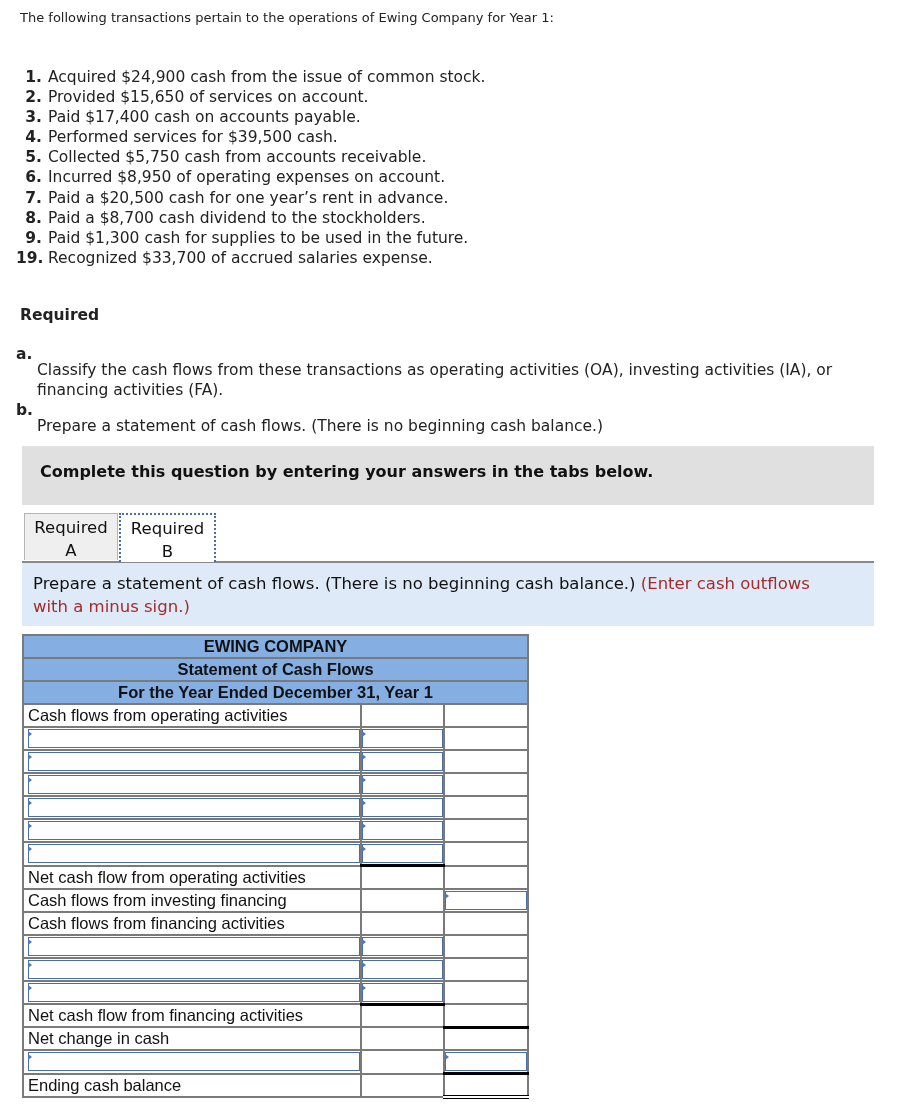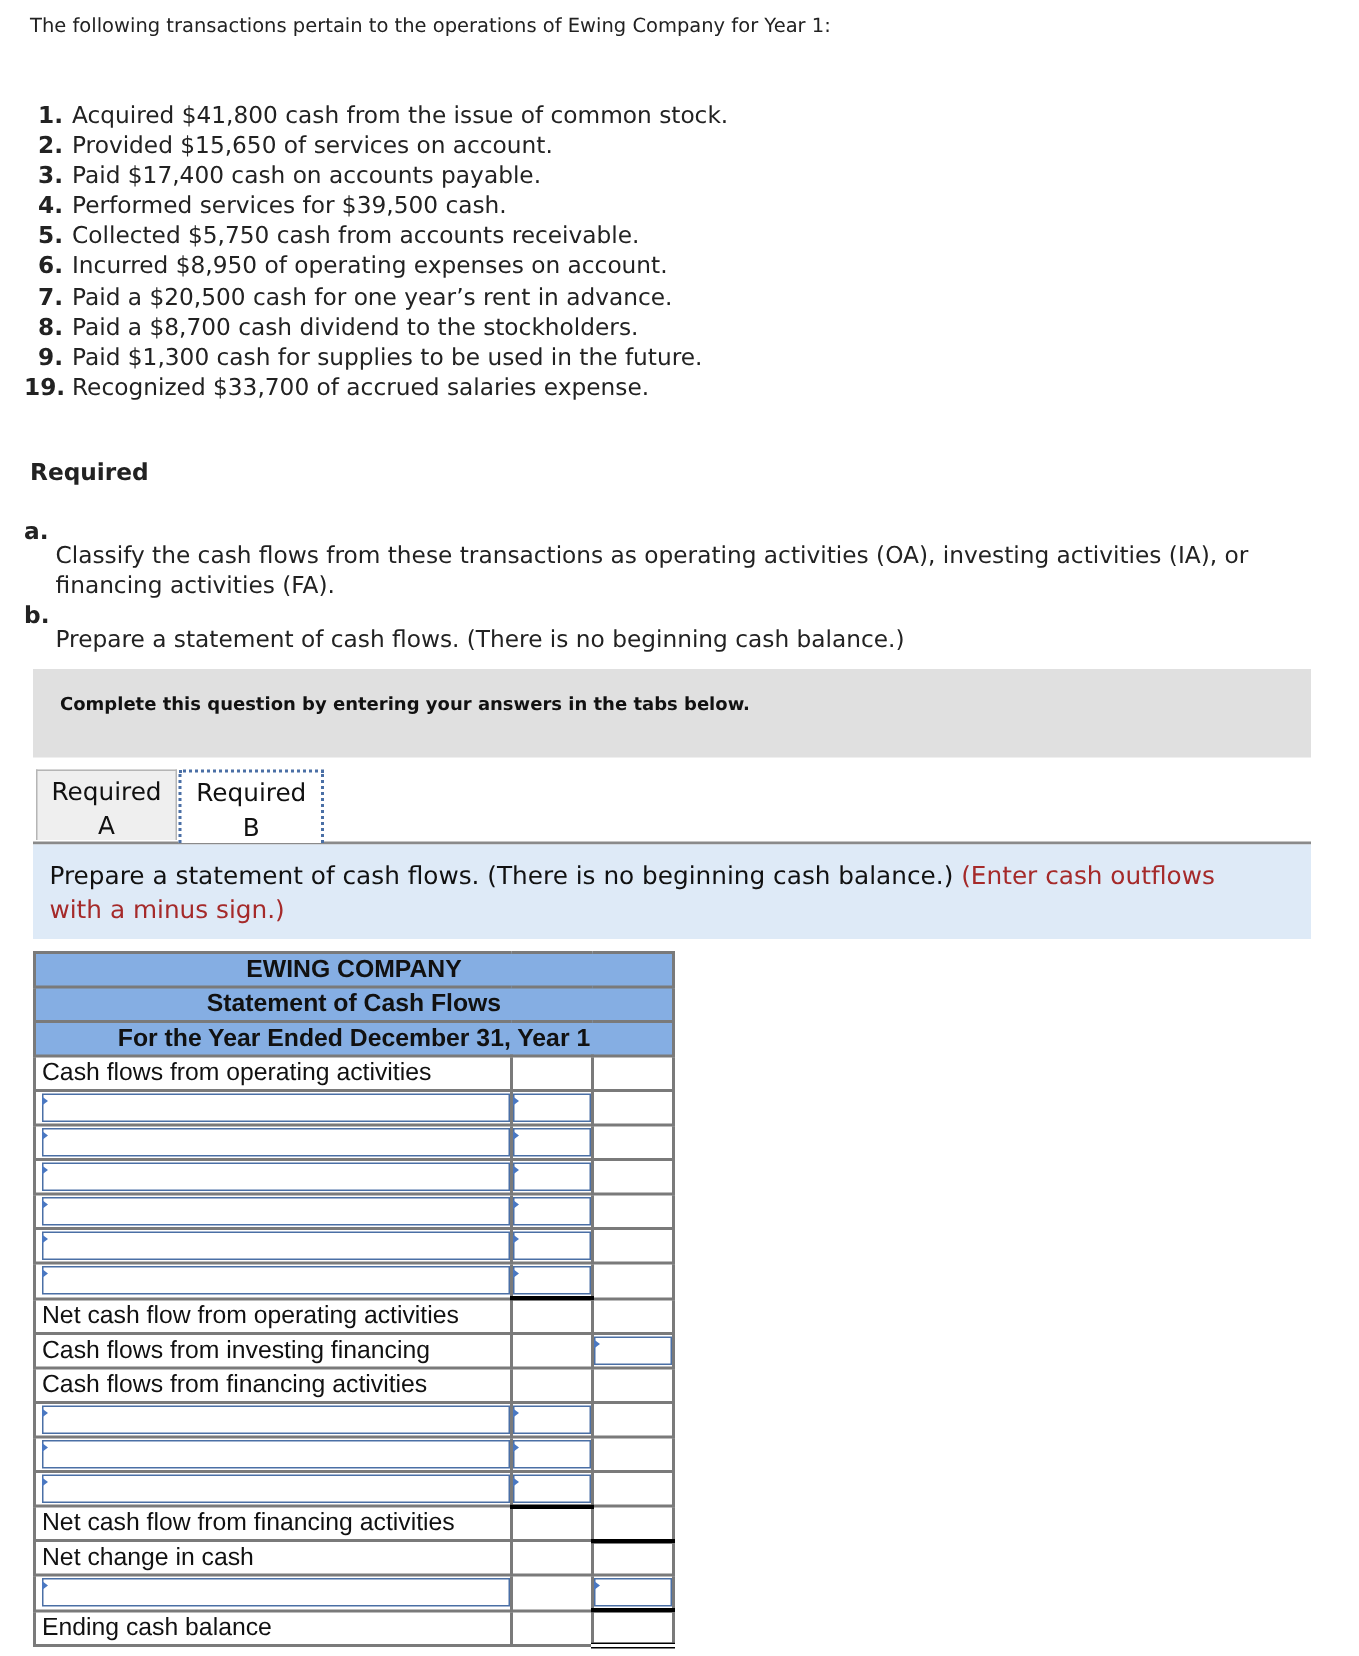--- a/index.html
+++ b/index.html
@@ -12,52 +12,52 @@
   .txn-num { display: inline-block; width: 26px; text-align: right; font-weight: bold; margin-right: 6px; color: #222; }
 
   .required-title { position: absolute; left: 20px; top: 306px; font-size: 15.5px; font-weight: bold; color: #222; }
 
   .req-list { position: absolute; left: 16px; top: 344px; width: 890px; }
   .req-item { display: flex; font-size: 15.5px; line-height: 20px; color: #222; margin-bottom: 0; }
   .req-letter { width: 21px; flex: none; font-weight: bold; }
   .req-text { flex: 1; margin-top: 16px; }
 
   .instr-box { position: absolute; left: 22px; top: 446px; width: 852px; height: 59px; background: #e0e0e0; }
-  .instr-text { position: absolute; left: 18px; top: 16px; font-size: 12px; font-weight: bold; color: #111; font-family: "DejaVu Sans", sans-serif; }
+  .instr-text { position: absolute; left: 18px; top: 16px; font-size: 16px; font-weight: bold; color: #111; font-family: "DejaVu Sans", sans-serif; }
 
   .tabs { position: absolute; left: 22px; top: 513px; height: 48px; width: 852px; border-bottom: 2px solid #8a8a8a; }
   .tab { position: absolute; top: 0; height: 47px; font-size: 16.5px; line-height: 23px; text-align: center; box-sizing: border-box; cursor: pointer; padding-top: 2px; color: #111; }
   .tab-a { left: 2px; width: 94px; background: #efefef; border: 1px solid #b5b5b5; border-bottom: none; }
   .tab-b { left: 97px; width: 97px; background: #ffffff; border: 2px dotted #4a6fa5; border-bottom: none; height: 49px; }
 
   .blue-band { position: absolute; left: 22px; top: 563px; width: 852px; height: 63px; background: #deeaf7; }
   .blue-text { position: absolute; left: 11px; top: 9px; width: 800px; font-size: 16.5px; line-height: 23px; color: #111; }
   .blue-text .red { color: #a52a2a; }
 
-  .stmt { position: absolute; left: 22px; top: 634px; width: 428px; border-collapse: collapse; font-family: "Liberation Sans", sans-serif; }
+  .stmt { position: absolute; left: 22px; top: 634px; width: 507px; border-collapse: collapse; font-family: "Liberation Sans", sans-serif; }
   .stmt td { border: 2px solid #7a7a7a; height: 19px; padding: 0; font-size: 16.5px; color: #111; box-sizing: border-box; }
   .stmt .hdr td { background: #85aee3; text-align: center; font-weight: bold; height: 23px; color: #111; }
   .stmt .lbl { width: 338px; padding-left: 4px; white-space: nowrap; }
   .stmt .c2 { width: 83px; }
   .stmt .c3 { width: 84px; }
   .stmt .row td { height: 23px; }
 
   .cell-input { position: relative; display: block; width: 100%; height: 19px; box-sizing: border-box; border: 1.5px solid #4a6fa5; background: #fff; margin: 1px 0; }
   .cell-input::before { content: ""; position: absolute; left: -1px; top: 1px; width: 0; height: 0; border-top: 3px solid transparent; border-bottom: 3px solid transparent; border-left: 4px solid #4a78c2; }
 
   .underline-bottom { border-bottom: 3px solid #000 !important; }
   .double-bottom { border-bottom: 4px double #000 !important; }
 </style>
 </head>
 <body>
 
 <div class="intro">The following transactions pertain to the operations of Ewing Company for Year 1:</div>
 
 <ol class="txn-list">
-  <li><span class="txn-num">1.</span><span>Acquired $41,800 cash from the issue of common stock.</span></li>
+  <li><span class="txn-num">1.</span><span>Acquired $24,900 cash from the issue of common stock.</span></li>
   <li><span class="txn-num">2.</span><span>Provided $15,650 of services on account.</span></li>
   <li><span class="txn-num">3.</span><span>Paid $17,400 cash on accounts payable.</span></li>
   <li><span class="txn-num">4.</span><span>Performed services for $39,500 cash.</span></li>
   <li><span class="txn-num">5.</span><span>Collected $5,750 cash from accounts receivable.</span></li>
   <li><span class="txn-num">6.</span><span>Incurred $8,950 of operating expenses on account.</span></li>
   <li><span class="txn-num">7.</span><span>Paid a $20,500 cash for one year’s rent in advance.</span></li>
   <li><span class="txn-num">8.</span><span>Paid a $8,700 cash dividend to the stockholders.</span></li>
   <li><span class="txn-num">9.</span><span>Paid $1,300 cash for supplies to be used in the future.</span></li>
   <li><span class="txn-num">19.</span><span>Recognized $33,700 of accrued salaries expense.</span></li>
 </ol>

